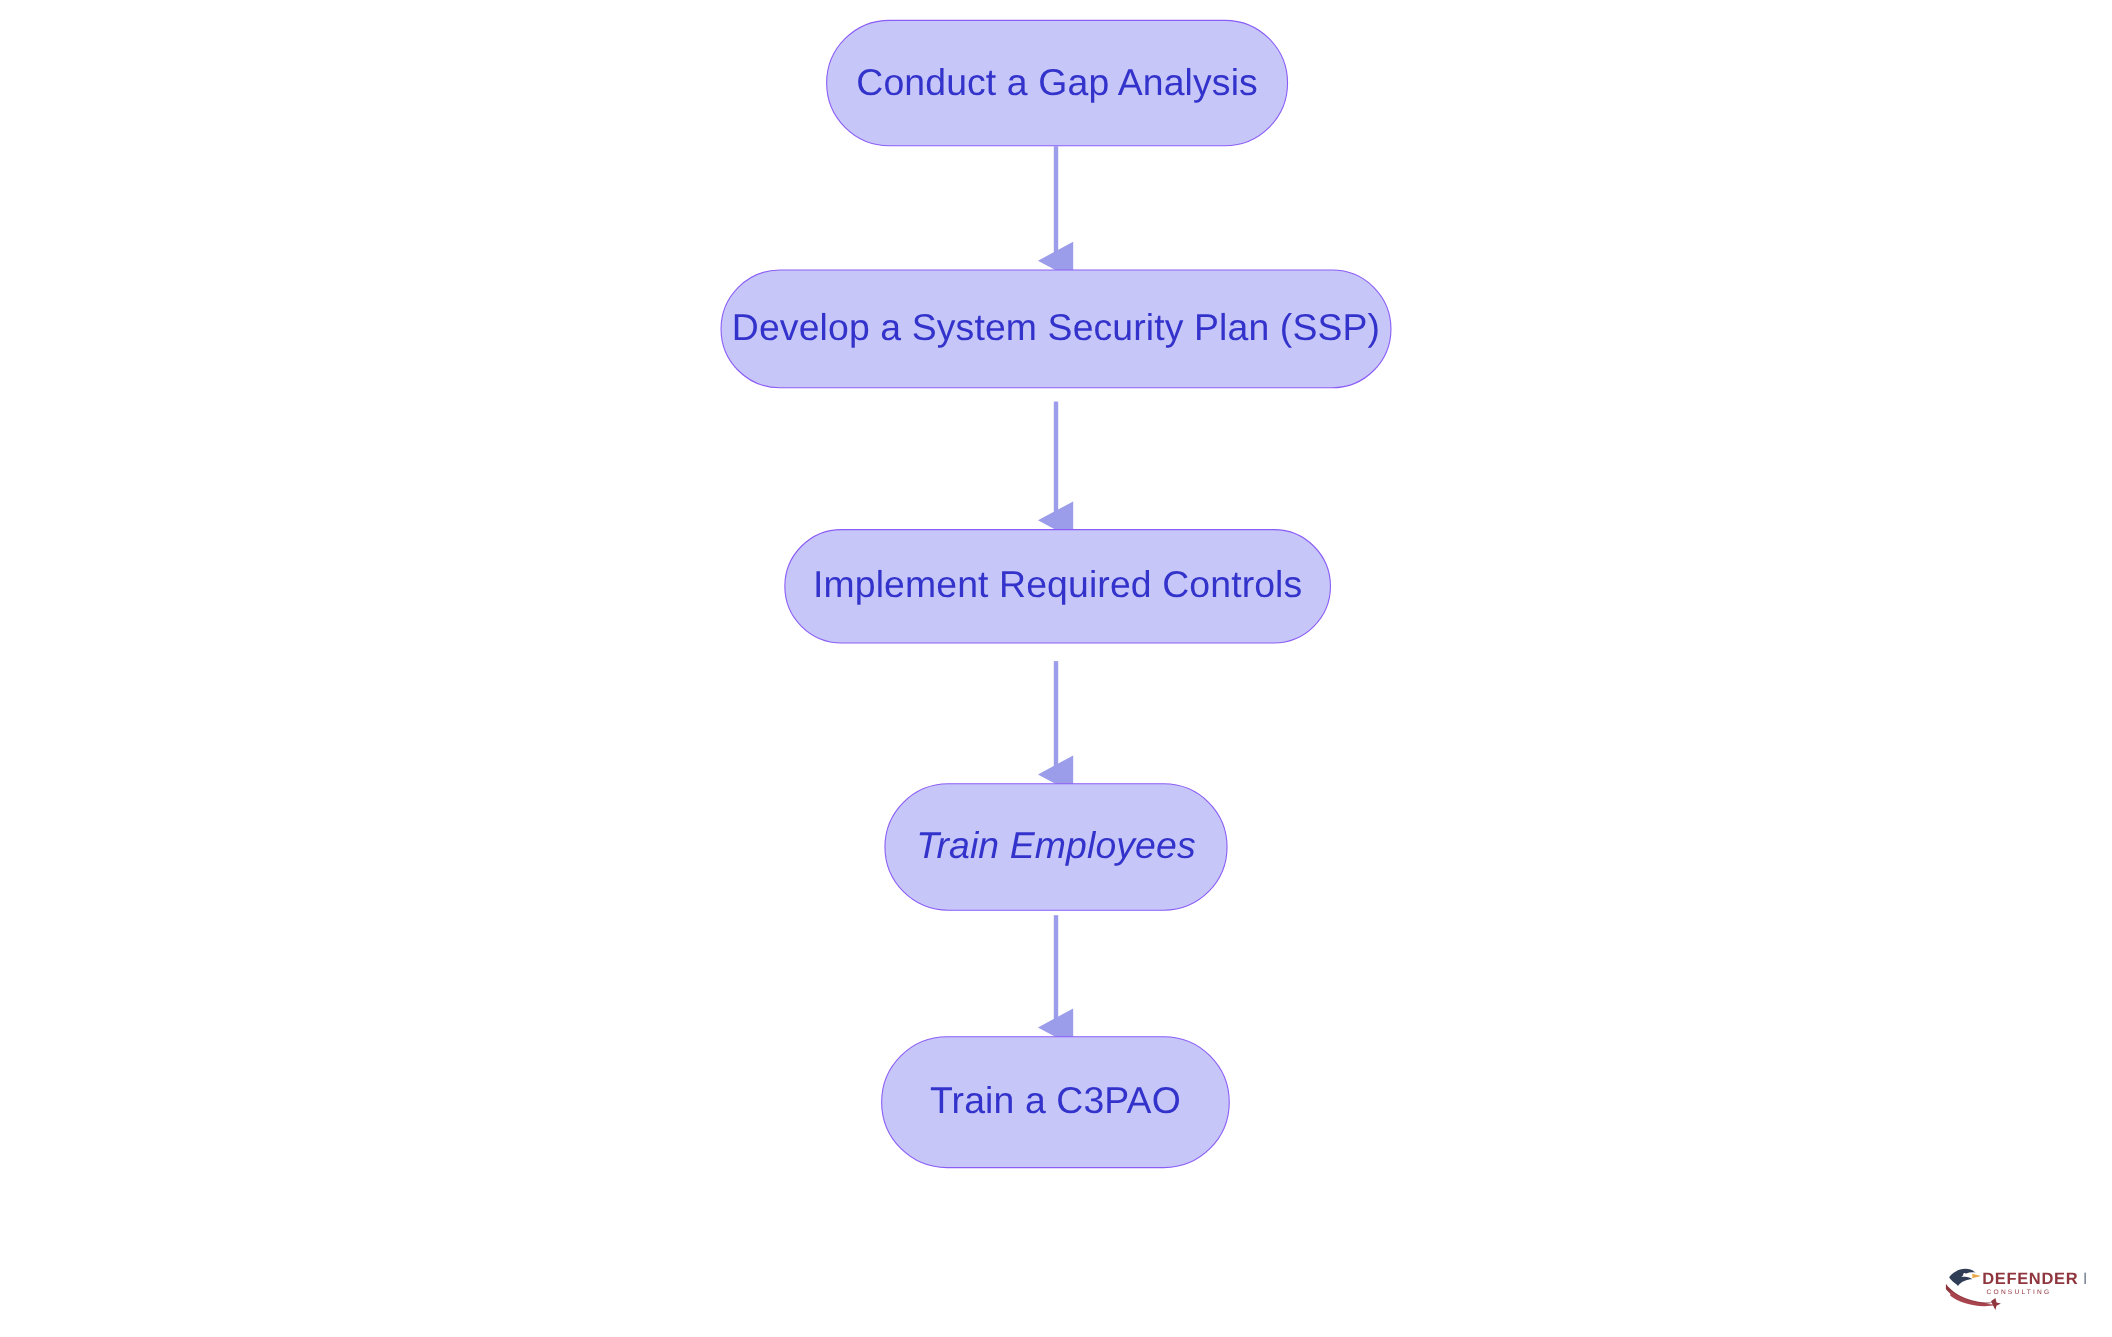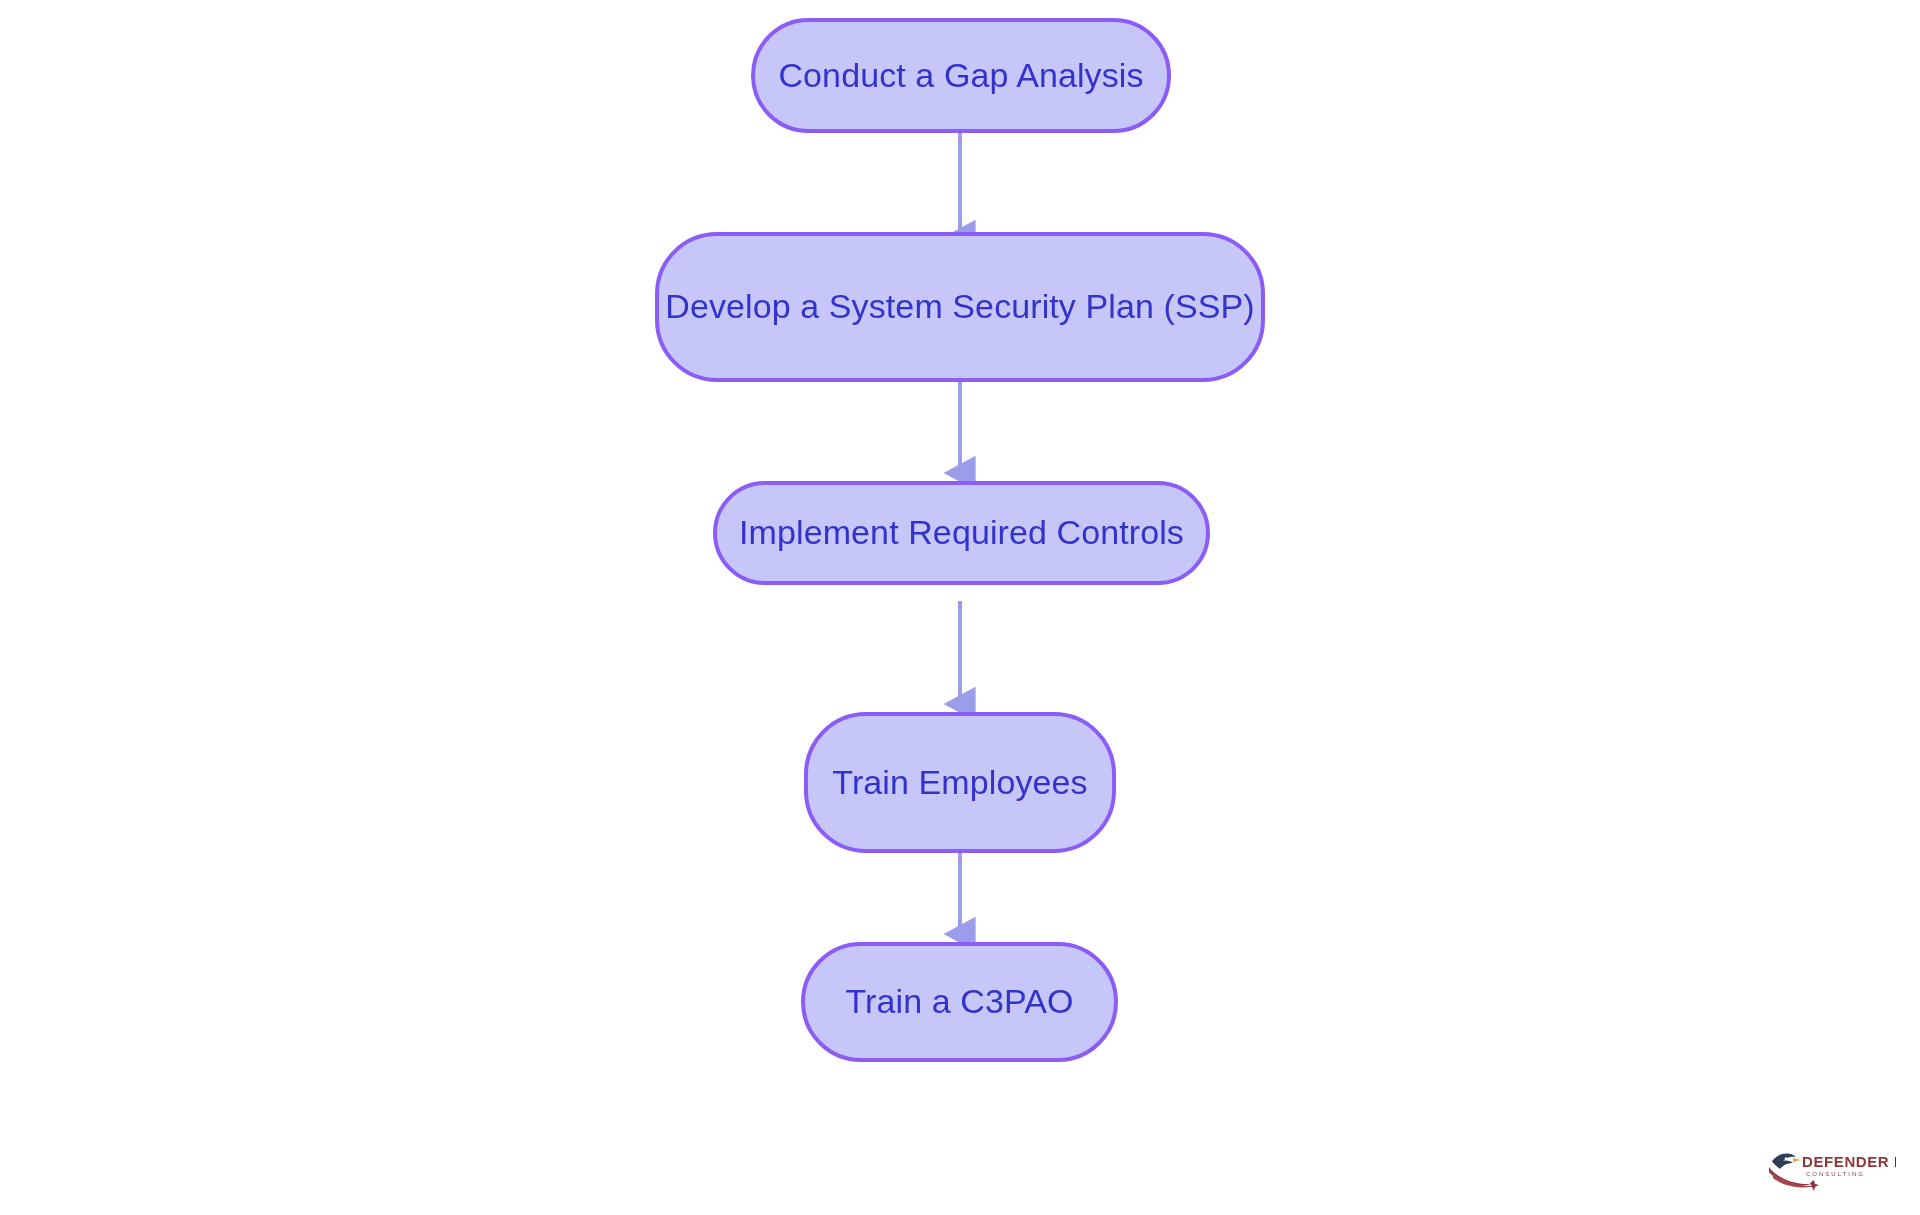--- a/index.html
+++ b/index.html
@@ -37,40 +37,40 @@
 
   
   .flow-node {
     position: absolute;
     z-index: 2;
     box-sizing: border-box;
     display: flex;
     align-items: center;
     justify-content: center;
     background: #c6c7f8;
-    border: 4px solid #8b5cf6;
+    border: 1px solid #8b5cf6;
     border-radius: 62px;
     -webkit-font-smoothing: antialiased;
   }
   .flow-node-label {
     color: #3333cc;
     font-family: "Liberation Sans", sans-serif;
     font-size: 34px;
     font-weight: 400;
     letter-spacing: 0.1px;
     line-height: 1.1;
     white-space: nowrap;
     text-align: center;
   }
 
   
   #node-0 { left: 751px;  top: 18px;   width: 420px; height: 115px; }
-  #node-1 { left: 655px;  top: 232px;  width: 610px; height: 150px; }
+  #node-1 { left: 655px;  top: 245px;  width: 610px; height: 108px; }
   #node-2 { left: 713px;  top: 481px;  width: 497px; height: 104px; }
-  #node-3 { left: 804px;  top: 712px;  width: 312px; height: 141px; }
+  #node-3 { left: 804px;  top: 712px;  width: 312px; height: 116px; font-style: italic; }
   #node-4 { left: 801px;  top: 942px;  width: 317px; height: 120px; }
 
   
   #watermark {
     position: absolute;
     right: 24px;
     bottom: 22px;
     z-index: 3;
     width: 130px;
     height: 48px;

